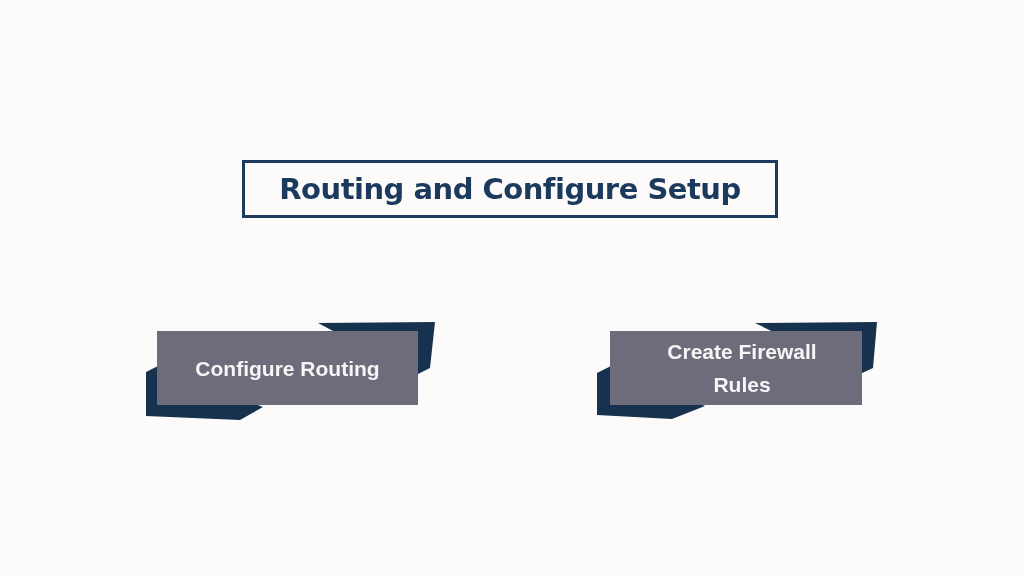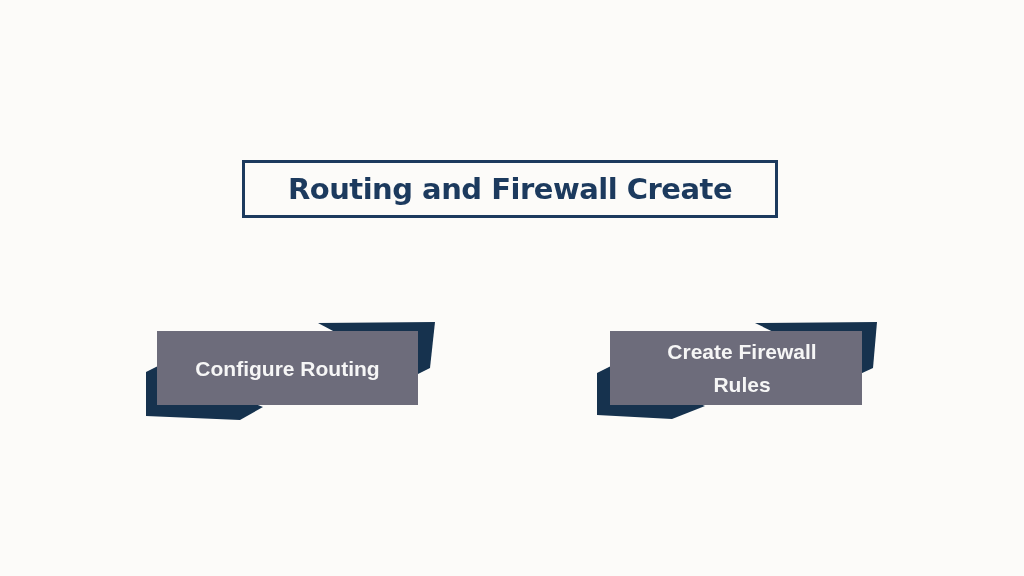--- a/index.html
+++ b/index.html
@@ -72,21 +72,21 @@
   }
   .node-left  .node-label { left: 12px; top: 13px; width: 261px; height: 74px; }
   .node-right .node-label { left: 25px; top: 13px; width: 264px; height: 74px; }
 </style>
 </head>
 <body>
 
 <div class="canvas">
 
   <div class="title-box">
-    <span class="title-text">Routing and Firewall Create</span>
+    <span class="title-text">Routing and Configure Setup</span>
   </div>
 
   <div class="node node-left">
     <svg viewBox="0 0 300 105" preserveAspectRatio="none">
       <polygon class="accent" points="173,5 290,4 285,50 271,57"></polygon>
       <polygon class="accent" points="13,48 1,54 1,98 95,102 118,89"></polygon>
       <rect class="plate" x="12" y="13" width="261" height="74"></rect>
     </svg>
     <div class="node-label">Configure Routing</div>
   </div>

